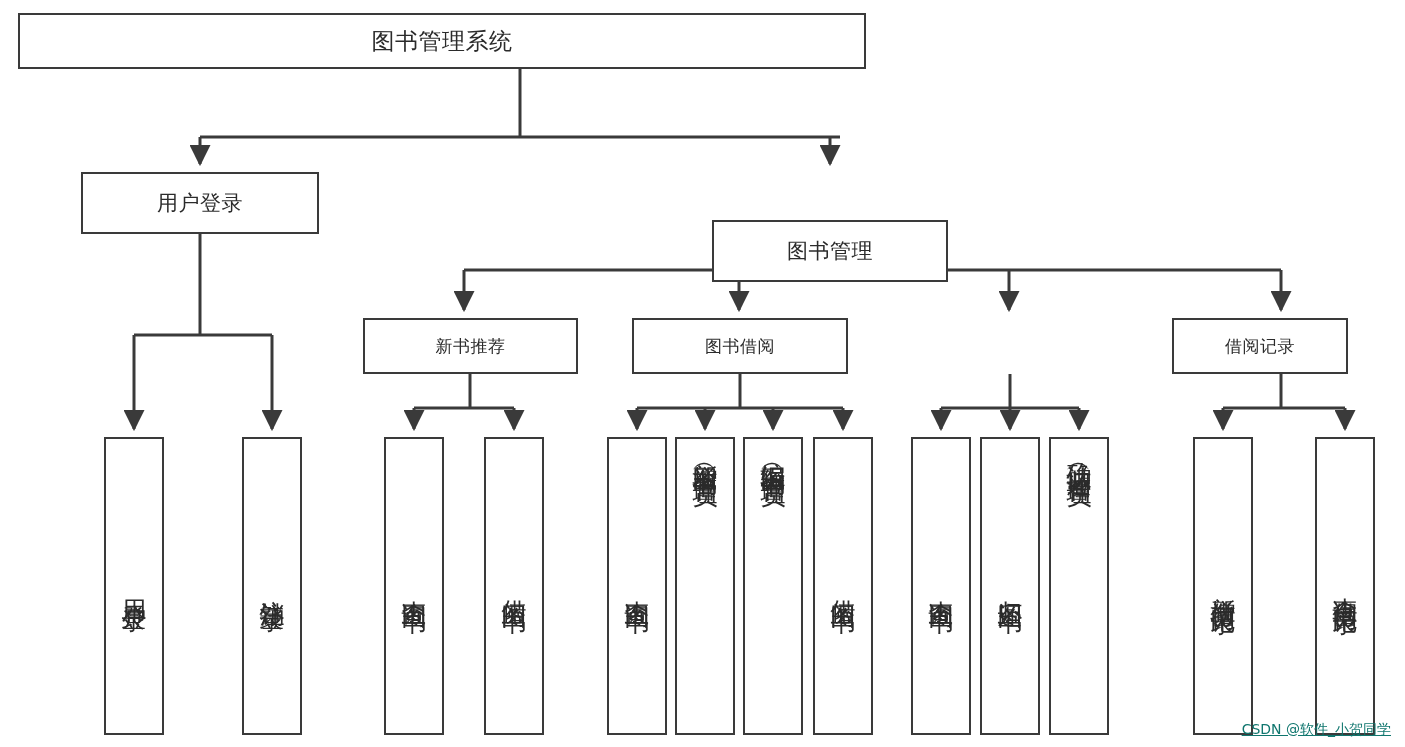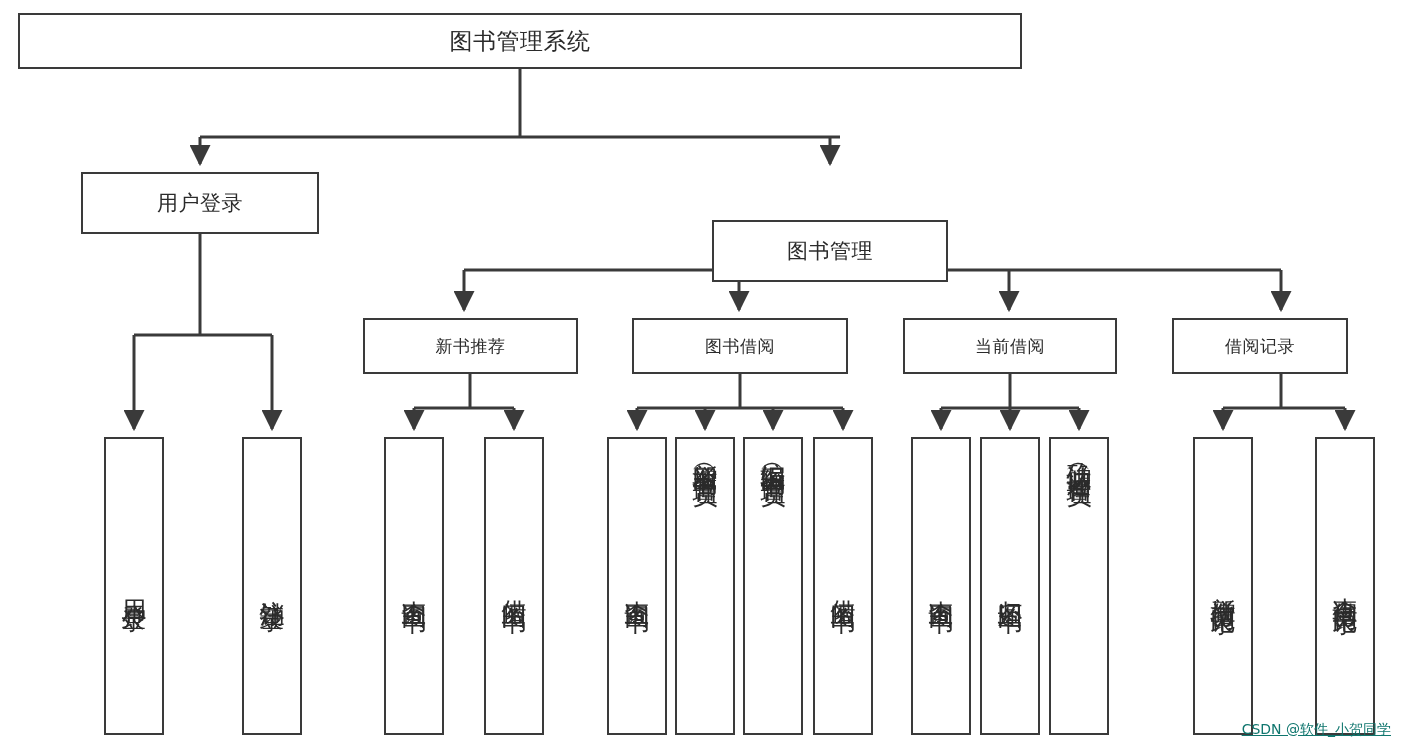--- a/index.html
+++ b/index.html
@@ -39,21 +39,21 @@
   .node .lbl {
     display: block;
     text-align: center;
     line-height: 1.08;
     letter-spacing: 0.5px;
   }
   
   .node.root {
     left: 18px;
     top: 13px;
-    width: 1004px;
+    width: 848px;
     height: 56px;
     font-size: 23px;
   }
   
   .node.lvl2 {
     height: 62px;
     font-size: 21px;
   }
   #n-user-login  { left: 81px;  top: 172px; width: 238px; }
   #n-book-manage { left: 712px; top: 172px; width: 236px; margin-top: 48px; }
@@ -165,23 +165,20 @@
   <div class="node lvl2" id="n-book-manage">
     <span class="lbl">图书管理</span>
   </div>
 
   <div class="node lvl3" id="n-new-rec">
     <span class="lbl">新书推荐</span>
   </div>
   <div class="node lvl3" id="n-borrow">
     <span class="lbl">图书借阅</span>
   </div>
-  <div class="node lvl3" id="n-current">
-    <span class="lbl">当前借阅</span>
-  </div>
   <div class="node lvl3" id="n-records">
     <span class="lbl">借阅记录</span>
   </div>
 
   <div class="node leaf mid" style="left:104px;">
     <span class="lbl">用户登录</span>
   </div>
   <div class="node leaf mid" style="left:242px;">
     <span class="lbl">注销登录</span>
   </div>

